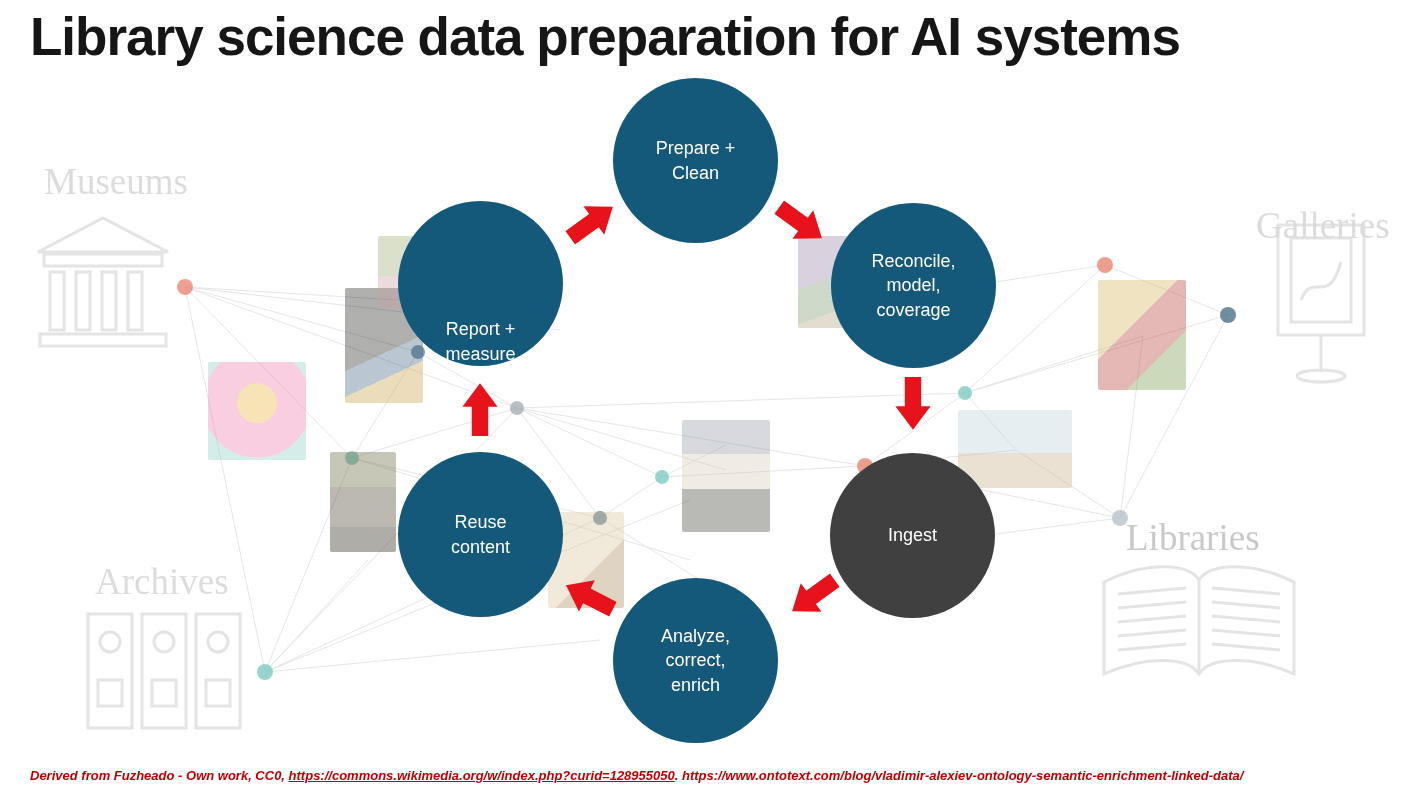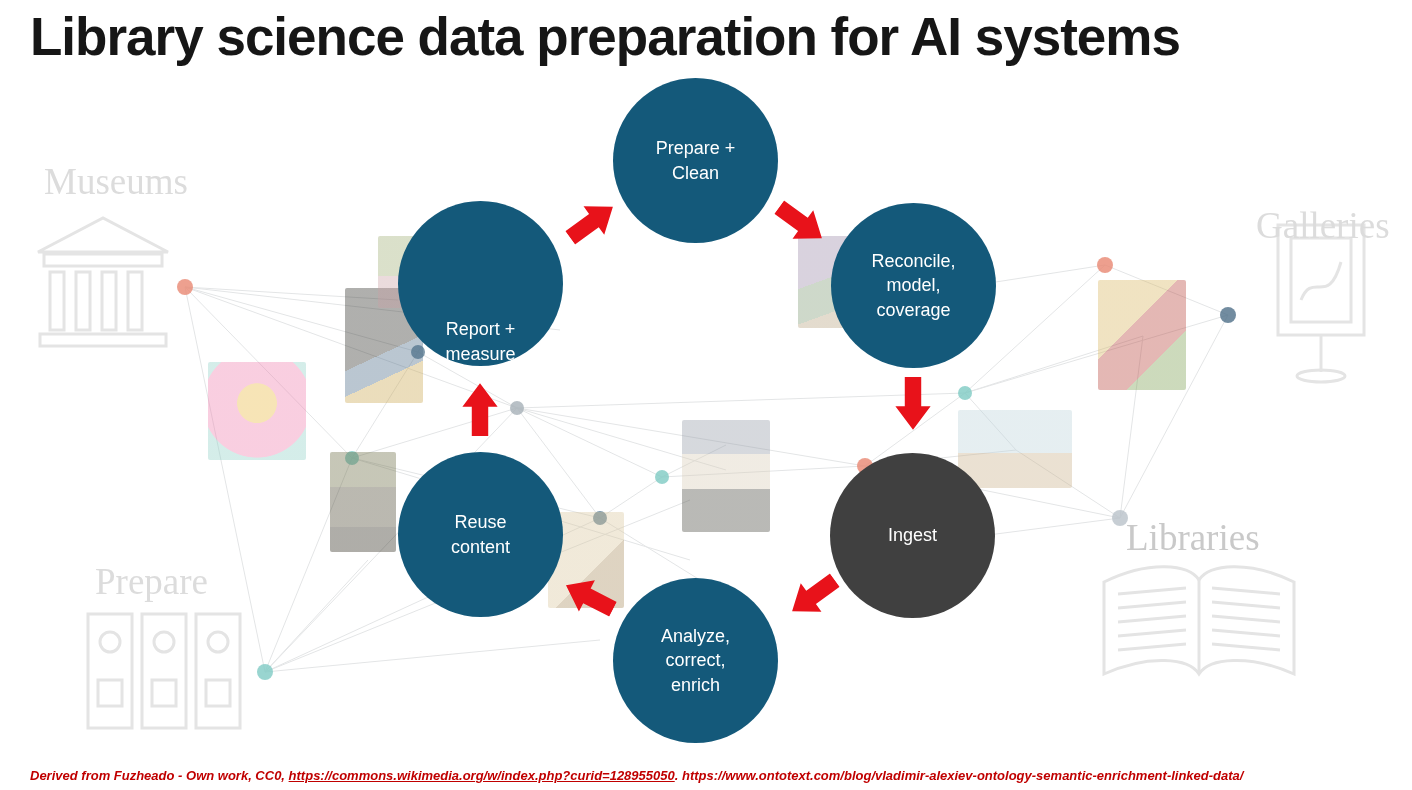--- a/index.html
+++ b/index.html
@@ -198,21 +198,21 @@
   <line x1="24" y1="98" x2="92" y2="92"></line>
   <line x1="118" y1="36" x2="186" y2="42"></line>
   <line x1="118" y1="50" x2="186" y2="56"></line>
   <line x1="118" y1="64" x2="186" y2="70"></line>
   <line x1="118" y1="78" x2="186" y2="84"></line>
   <line x1="118" y1="92" x2="186" y2="98"></line>
 </svg>
 
 <div id="glam-museums" class="glam-label">Museums</div>
 <div id="glam-galleries" class="glam-label">Galleries</div>
-<div id="glam-archives" class="glam-label">Prepare</div>
+<div id="glam-archives" class="glam-label">Archives</div>
 <div id="glam-libraries" class="glam-label">Libraries</div>
 
 <div id="art-marilyn" class="art"></div>
 <div id="art-vermeer" class="art"></div>
 <div id="art-small" class="art"></div>
 <div id="art-monalisa" class="art"></div>
 <div id="art-sketch" class="art"></div>
 <div id="art-gothic" class="art"></div>
 <div id="art-impress" class="art"></div>
 <div id="art-trinity" class="art"></div>

